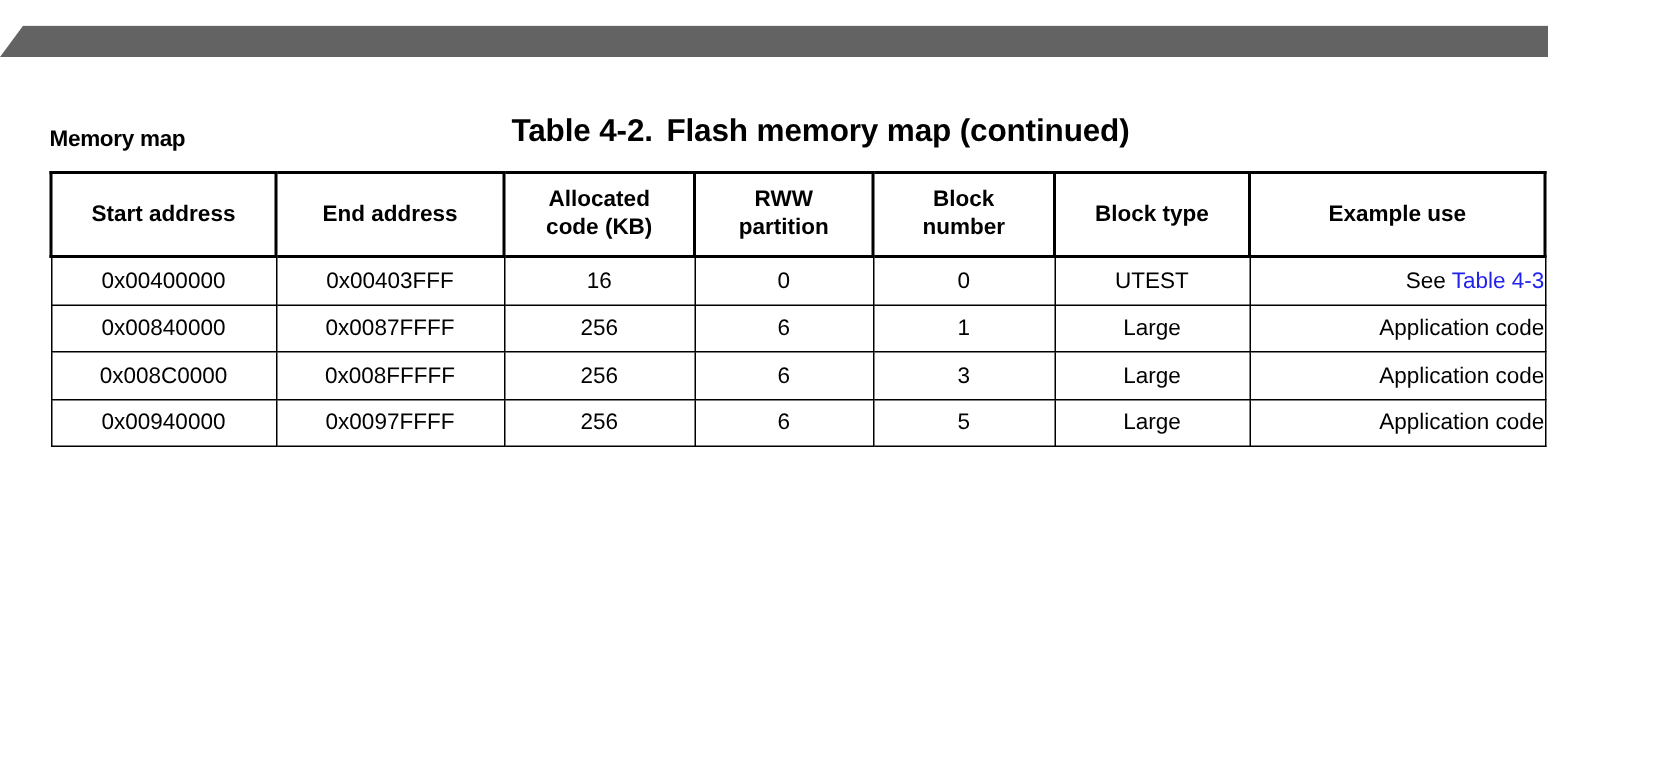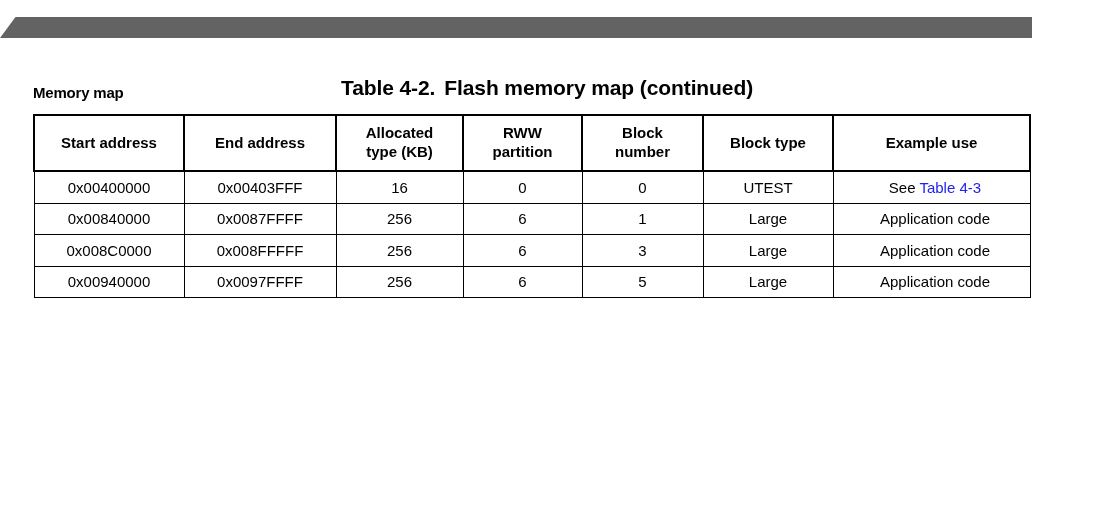--- a/index.html
+++ b/index.html
@@ -91,21 +91,21 @@
     text-align: center;
     line-height: 1.25;
   }
   table.memmap tbody td {
     height: 30.6px;
     vertical-align: middle;
     text-align: center;
     line-height: 1.15;
   }
   table.memmap tbody td.c-example {
-    text-align: center;
+    text-align: right;
     padding-left: 7px;
   }
   
   col.col-start   { width: 150px; }
   col.col-end     { width: 152px; }
   col.col-alloc   { width: 127px; }
   col.col-rww     { width: 119px; }
   col.col-blocknum{ width: 121px; }
   col.col-blocktype{ width: 130px; }
   col.col-example { width: 197px; }
@@ -136,21 +136,21 @@
       <col class="col-alloc">
       <col class="col-rww">
       <col class="col-blocknum">
       <col class="col-blocktype">
       <col class="col-example">
     </colgroup>
     <thead>
       <tr>
         <th><span>Start address</span></th>
         <th><span>End address</span></th>
-        <th><span>Allocated</span><br><span>type (KB)</span></th>
+        <th><span>Allocated</span><br><span>code (KB)</span></th>
         <th><span>RWW</span><br><span>partition</span></th>
         <th><span>Block</span><br><span>number</span></th>
         <th><span>Block type</span></th>
         <th><span>Example use</span></th>
       </tr>
     </thead>
     <tbody id="table-body">
         <tr>
           <td>0x00400000</td>
           <td>0x00403FFF</td>

